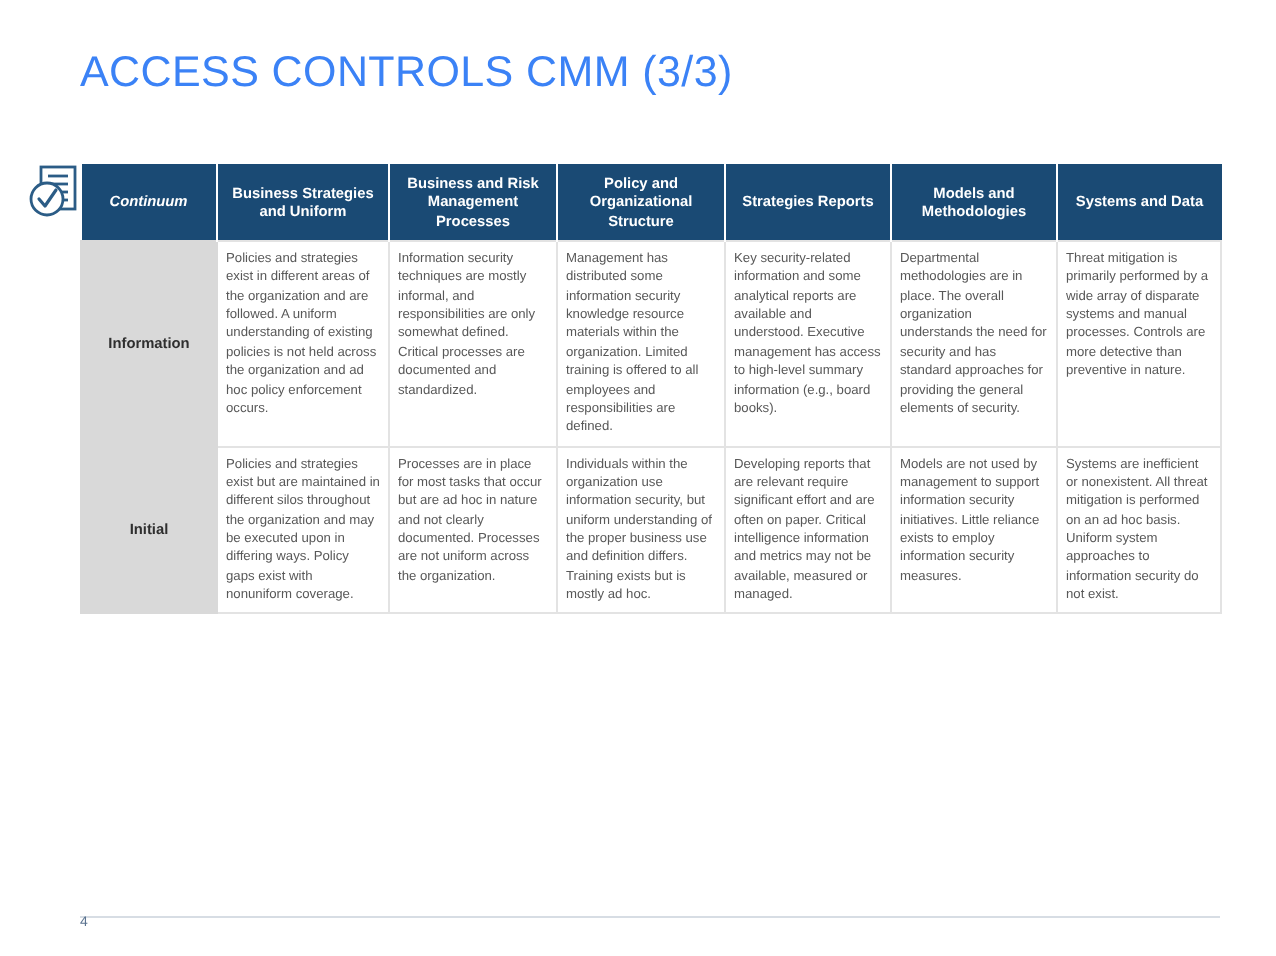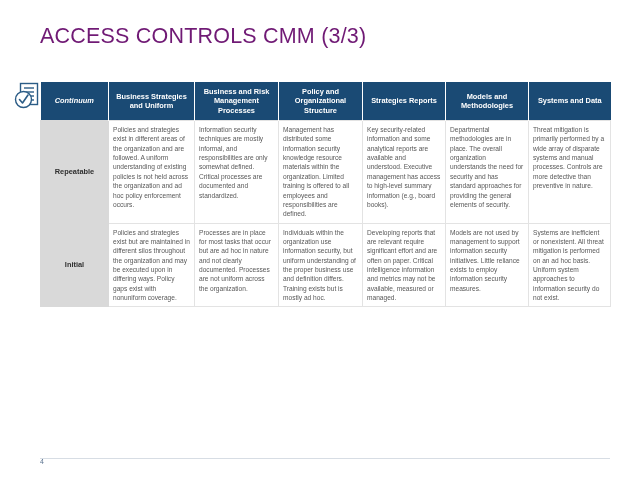--- a/index.html
+++ b/index.html
@@ -15,21 +15,21 @@
     position: relative;
   }
 
   
   .slide-title {
     position: absolute;
     left: 40px;
     top: 24px;
     font-size: 21.5px;
     letter-spacing: 0.2px;
-    color: #701a75;
+    color: #3b82f6;
     font-weight: 400;
     white-space: nowrap;
   }
 
   
   .table-icon {
     position: absolute;
     left: 13px;
     top: 81px;
     width: 30px;
@@ -140,21 +140,21 @@
       <th>Business Strategies and Uniform</th>
       <th>Business and Risk Management Processes</th>
       <th>Policy and Organizational Structure</th>
       <th>Strategies Reports</th>
       <th>Models and Methodologies</th>
       <th>Systems and Data</th>
     </tr>
   </thead>
   <tbody>
     <tr>
-      <td class="level-label">Repeatable</td>
+      <td class="level-label">Information</td>
       <td>Policies and strategies exist in different areas of the organization and are followed. A uniform understanding of existing policies is not held across the organization and ad hoc policy enforcement occurs.</td>
       <td>Information security techniques are mostly informal, and responsibilities are only somewhat defined. Critical processes are documented and standardized.</td>
       <td>Management has distributed some information security knowledge resource materials within the organization. Limited training is offered to all employees and responsibilities are defined.</td>
       <td>Key security-related information and some analytical reports are available and understood. Executive management has access to high-level summary information (e.g., board books).</td>
       <td>Departmental methodologies are in place. The overall organization understands the need for security and has standard approaches for providing the general elements of security.</td>
       <td>Threat mitigation is primarily performed by a wide array of disparate systems and manual processes. Controls are more detective than preventive in nature.</td>
     </tr>
     <tr>
       <td class="level-label">Initial</td>
       <td>Policies and strategies exist but are maintained in different silos throughout the organization and may be executed upon in differing ways. Policy gaps exist with nonuniform coverage.</td>

